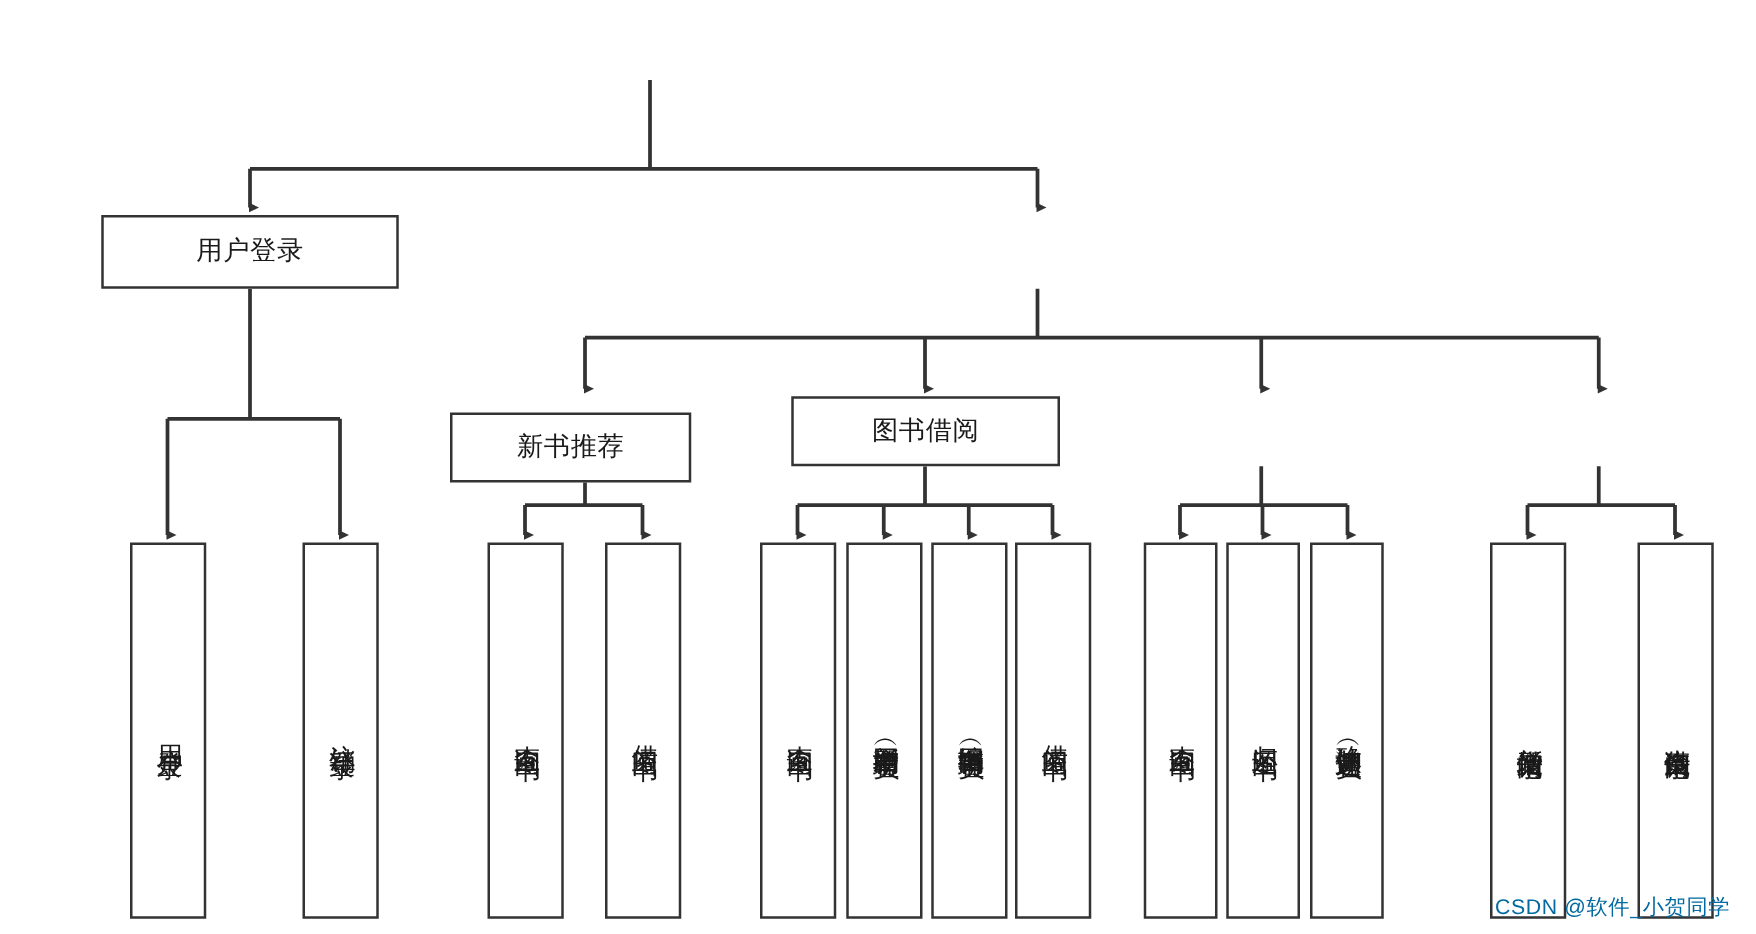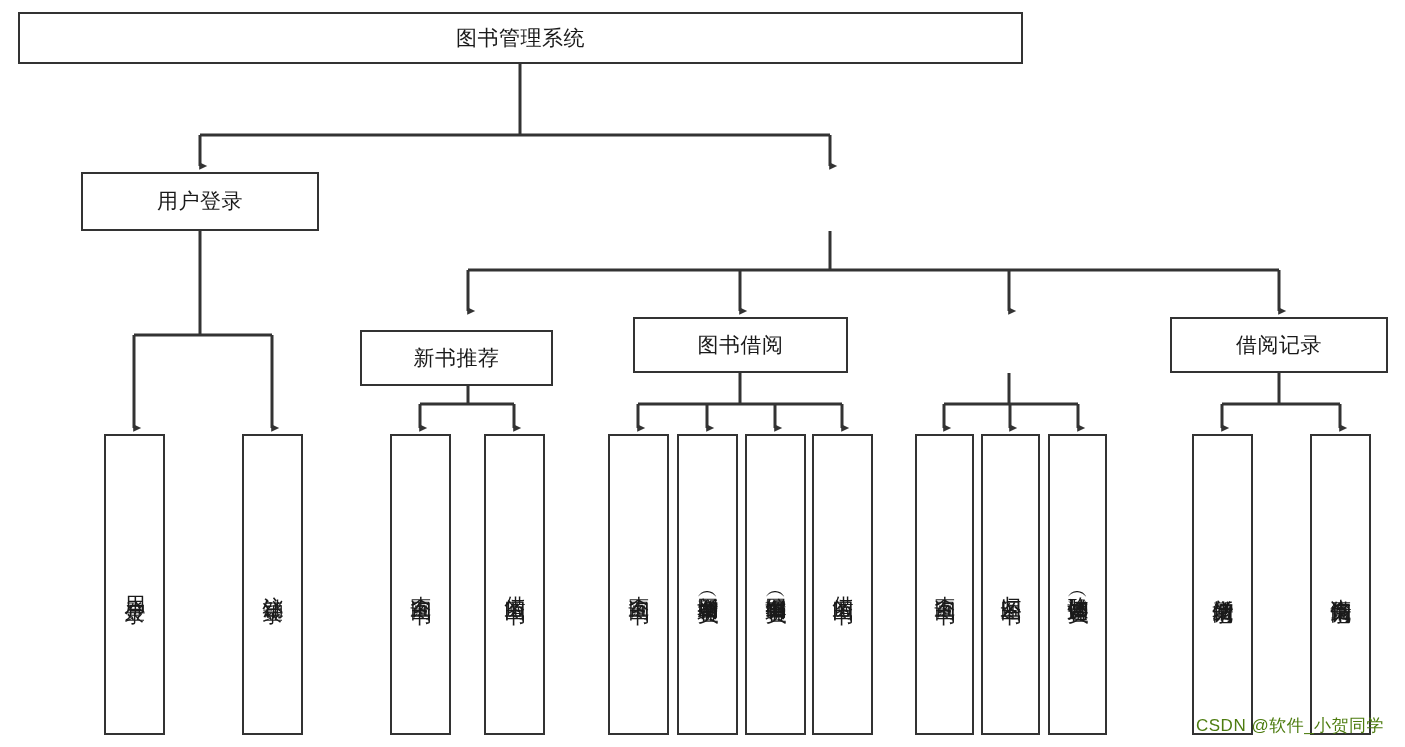--- a/index.html
+++ b/index.html
@@ -49,21 +49,21 @@
     letter-spacing: 3px;
     white-space: nowrap;
     padding: 4px 0;
   }
   .node-v.tight {
     letter-spacing: 1px;
   }
   .watermark {
     position: absolute;
     font-size: 17px;
-    color: #4d7c0f;
+    color: #0369a1;
     white-space: nowrap;
     letter-spacing: 0.5px;
   }
 </style>
 </head>
 <body>
 
 <div id="diagram-root">
 
   <svg id="edge-layer" viewBox="0 0 1405 747" xmlns="http://www.w3.org/2000/svg">
@@ -110,31 +110,29 @@
       <path d="M 1010 404 L 1010 428" marker-end="url(#arrow)"></path>
       <path d="M 1078 404 L 1078 428" marker-end="url(#arrow)"></path>
 
       <path d="M 1279 373 L 1279 404"></path>
       <path d="M 1222 404 L 1340 404"></path>
       <path d="M 1222 404 L 1222 428" marker-end="url(#arrow)"></path>
       <path d="M 1340 404 L 1340 428" marker-end="url(#arrow)"></path>
     </g>
   </svg>
 
-  <div class="node node-h" style="left:18px; top:12px; width:1005px; height:52px;">图书管理系统</div>
 
   <div class="node node-h" style="left:81px; top:172px; width:238px; height:59px;">用户登录</div>
 
 
   <div class="node node-h" style="left:360px; top:330px; width:193px; height:56px;">新书推荐</div>
 
   <div class="node node-h" style="left:633px; top:317px; width:215px; height:56px;">图书借阅</div>
 
 
-  <div class="node node-h" style="left:1170px; top:317px; width:218px; height:56px;">借阅记录</div>
 
   <div class="node node-v" style="left:104px; top:434px; width:61px; height:301px;">用户登录</div>
 
   <div class="node node-v" style="left:242px; top:434px; width:61px; height:301px;">注销登录</div>
 
   <div class="node node-v" style="left:390px; top:434px; width:61px; height:301px;">查询图书</div>
 
   <div class="node node-v" style="left:484px; top:434px; width:61px; height:301px;">借阅图书</div>
 
   <div class="node node-v" style="left:608px; top:434px; width:61px; height:301px;">查询图书</div>

